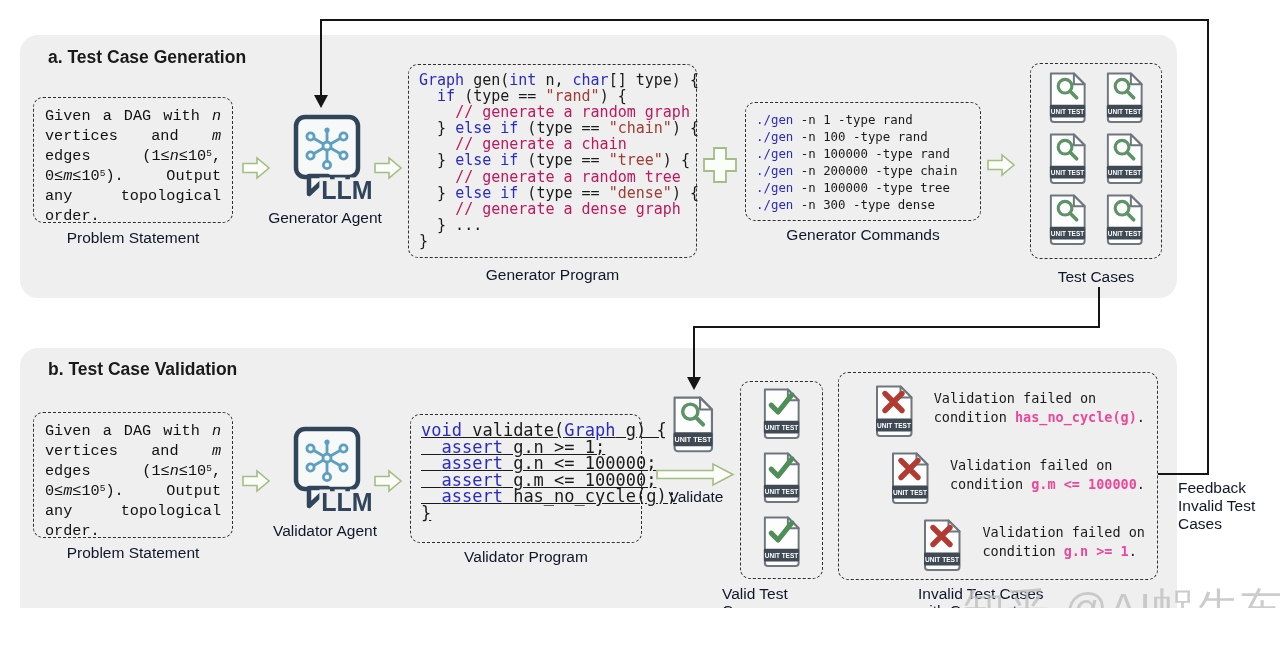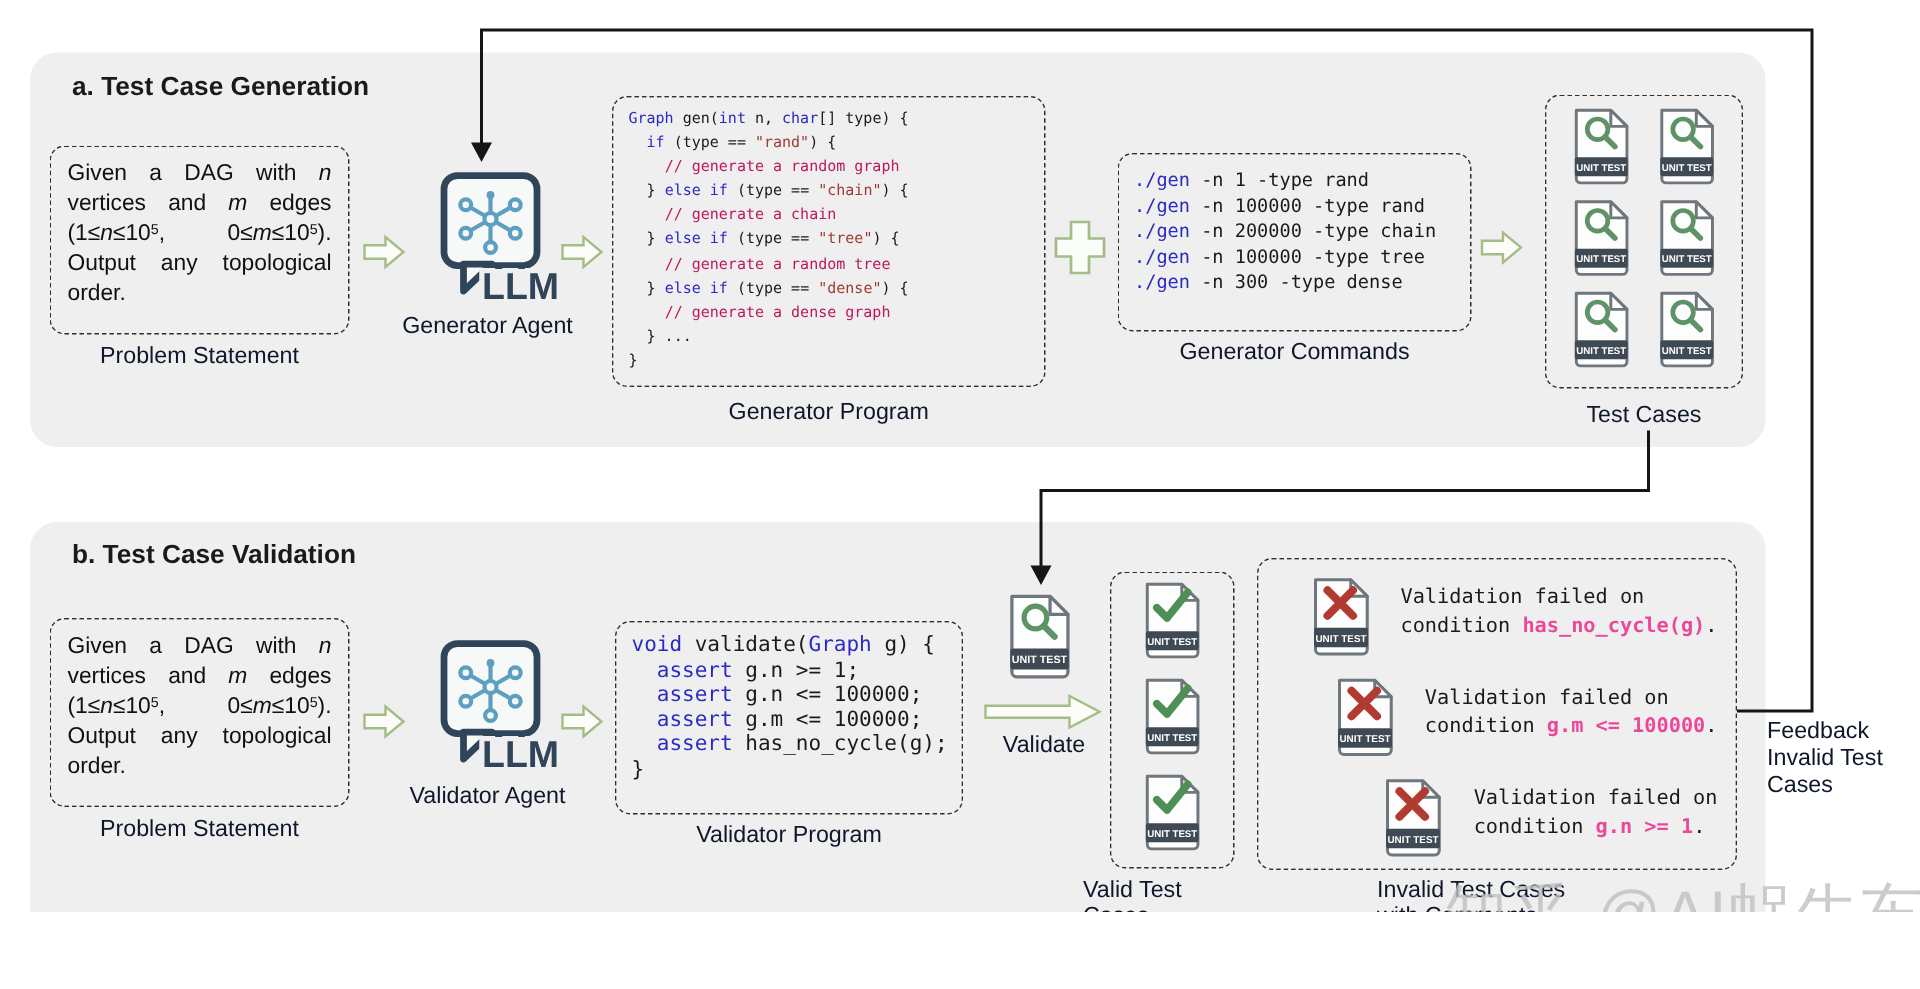--- a/index.html
+++ b/index.html
@@ -3,24 +3,24 @@
 <meta charset="utf-8">
 <style>
   html,body{margin:0;padding:0;background:#ffffff;}
   #canvas{position:relative;width:1280px;height:608px;background:#ffffff;overflow:hidden;
           font-family:"Liberation Sans",sans-serif;color:#111;padding-left:10px;}
   .panel{position:absolute;background:#efefef;border-radius:18px;}
   .abs{position:absolute;}
   .ptitle{font-size:17.5px;font-weight:bold;color:#1a1a1a;}
   .dashbox{position:absolute;border:1.6px dashed #2e2e2e;border-radius:10px;box-sizing:border-box;}
   .boxlabel{position:absolute;font-size:15.5px;text-align:center;color:#0f172a;line-height:17px;}
-  .prob{padding:8px 11px;font-size:15.2px;line-height:1.32;text-align:justify;}
+  .prob{padding:8px 11px;font-size:15.2px;line-height:1.32;text-align:justify;font-family:Liberation Mono, monospace;}
   .codebox{font-family:"DejaVu Sans Mono",monospace;color:#1a1a1a;}
-  .prog{padding:7px 10px;font-size:10px;line-height:16.1px;}
-  .vprog{padding:7px 10px;font-size:14px;line-height:16.5px;}
+  .prog{padding:7px 10px;font-size:15px;line-height:16.1px;}
+  .vprog{padding:7px 10px;font-size:17px;line-height:16.5px;text-decoration:underline;}
   .cmds{padding:8px 10px;font-size:12.4px;line-height:17px;}
   .cl{white-space:pre;}
   .kw{color:#2a2ac4;}
   .str{color:#9e3b32;}
   .com{color:#be185d;}
   .err{color:#ec4899;font-weight:bold;}
   .it{font-style:italic;}
   .sup{font-size:9.5px;vertical-align:4px;}
   .unit-grid{display:grid;justify-content:center;align-content:start;gap:9px 10px;}
   .unit-grid svg{display:block;}
@@ -101,20 +101,21 @@
       <div class="cl"><span>}</span></div>
     </div>
   <div class="boxlabel" style="left:408px;top:266px;width:289px;">Generator Program</div>
 
   <svg class="abs" style="left:702px;top:146px;" width="36" height="38" viewBox="0 0 36 38">
     <polygon points="12,2 24,2 24,13 34,13 34,25 24,25 24,36 12,36 12,25 2,25 2,13 12,13" fill="#fbfdf8" stroke="#a3bd85" stroke-width="1.8"></polygon>
   </svg>
 
   <div class="dashbox codebox cmds" style="left:745px;top:102px;width:236px;height:119px;">
       <div class="cl"><span class="kw">./gen</span><span> -n 1 -type rand</span></div>
+      <div class="cl"><span class="kw">./gen</span><span> -n 100 -type rand</span></div>
       <div class="cl"><span class="kw">./gen</span><span> -n 100000 -type rand</span></div>
       <div class="cl"><span class="kw">./gen</span><span> -n 200000 -type chain</span></div>
       <div class="cl"><span class="kw">./gen</span><span> -n 100000 -type tree</span></div>
       <div class="cl"><span class="kw">./gen</span><span> -n 300 -type dense</span></div>
     </div>
   <div class="boxlabel" style="left:745px;top:226px;width:236px;">Generator Commands</div>
 
   <svg class="abs" style="left:986px;top:152px;" width="30" height="26" viewBox="0 0 30 26">
     <polygon points="2,8.5 16,8.5 16,3 28,13 16,23 16,17.5 2,17.5" fill="#fcfdf9" stroke="#a3bd85" stroke-width="1.6"></polygon>
   </svg>

